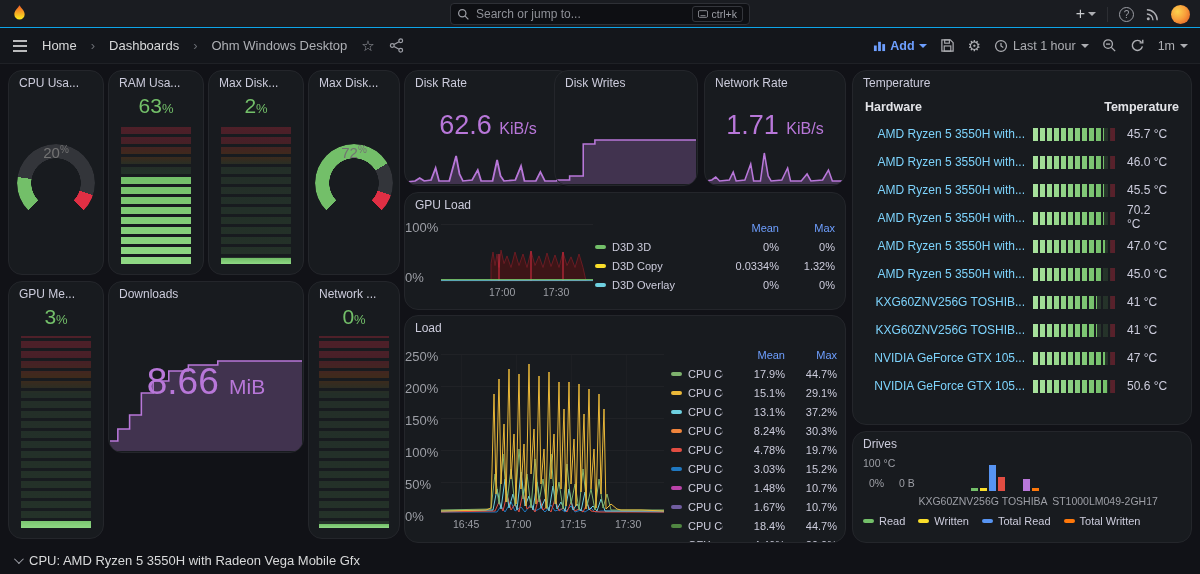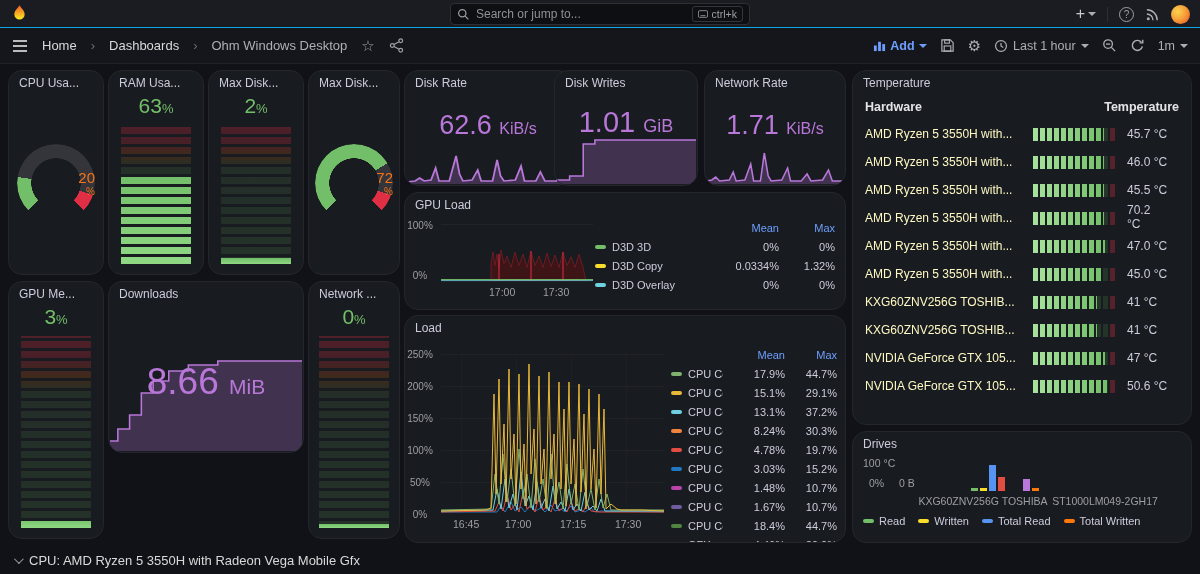--- a/index.html
+++ b/index.html
@@ -79,48 +79,48 @@
     mask:repeating-linear-gradient(to top,#000 0 7px,transparent 7px 10px); }
 
   
   .gauge-wrap { flex:1; display:flex; align-items:center; justify-content:center; }
   .gauge { position:relative; width:78px; height:78px; }
   .gauge-ring { position:absolute; inset:0; border-radius:50%;
     background:conic-gradient(from 225deg, #73bf69 0 var(--sweep), #33353a var(--sweep) 243deg,
       #e02f44 243deg 270deg, transparent 270deg 360deg);
     -webkit-mask:radial-gradient(closest-side, transparent 63%, #000 64%);
     mask:radial-gradient(closest-side, transparent 63%, #000 64%); }
-  .gauge-value { position:absolute; inset:0; display:flex; align-items:flex-end; justify-content:center;
-    color:#f97316; font-size:15px; font-weight:500;flex-direction:column; }
+  .gauge-value { position:absolute; inset:0; display:flex; align-items:flex-start; justify-content:center;
+    color:#737373; font-size:15px; font-weight:500; }
   .gauge-value .u { font-size:10px; }
 
   
   .stat-value { text-align:center; color:#b877d9; font-weight:500; z-index:2; }
   .stat-value .u { font-weight:500; }
   .spark { position:absolute; left:1px; right:1px; bottom:1px; display:block; width:calc(100% - 2px); }
   .spark path.fill { fill:rgba(184,119,217,.26); stroke:none; }
   .spark path.line { fill:none; stroke:#b877d9; stroke-width:1.6; }
 
   
   .tt-head { display:flex; justify-content:space-between; padding:8px 12px 6px; font-size:12.5px;
     font-weight:600; color:#e3e4e8; }
   .tt-rows { flex:1; overflow:hidden; }
   .tt-row { display:flex; align-items:center; height:28px; padding:0 12px; gap:8px; }
-  .tt-name { width:160px; font-size:12px; color:#fef9c3; white-space:nowrap; overflow:hidden; cursor:pointer; }
+  .tt-name { width:160px; font-size:12px; color:#7dd3fc; white-space:nowrap; overflow:hidden; cursor:pointer;text-align:right; }
   .lcd-h { width:84px; height:13px; flex:0 0 auto;
     background:linear-gradient(to right, #a8e29d 0, #73bf69 var(--fill),
       rgba(115,191,105,.16) var(--fill), rgba(115,191,105,.14) 90%, rgba(224,47,68,.32) 93% 100%);
     -webkit-mask:repeating-linear-gradient(to right,#000 0 5px,transparent 5px 7px);
     mask:repeating-linear-gradient(to right,#000 0 5px,transparent 5px 7px); }
   .tt-val { font-size:12px; color:#ccccdc; flex:1; padding-left:2px; }
   .tt-val.wrap { max-width:34px; line-height:1.15; white-space:normal; }
 
   
   .ts-body { flex:1; position:relative; }
-  .ytick { position:absolute; font-size:10px; color:#9d9fa6; text-align:center; width:30px; }
+  .ytick { position:absolute; font-size:13px; color:#9d9fa6; text-align:left; width:30px; }
   .xtick { position:absolute; font-size:10.5px; color:#9d9fa6; }
   .plot { position:absolute; background:#181b1f; }
   .plot svg { position:absolute; inset:0; width:100%; height:100%; }
   .grid-h2 { border-top:1px solid #222428; border-bottom:1px solid #222428; }
   .grid-load { background-image:
       linear-gradient(to bottom,#202226 1px,transparent 1px),
       linear-gradient(to right,#1d1f23 1px,transparent 1px);
     background-size:100% 32px, 55px 100%; background-position:0 0, 20px 0; }
 
   .legend { position:absolute; font-size:11px; color:#ccccdc; }
@@ -305,23 +305,20 @@
         <span>62.6</span> <span class="u" style="font-size:16px;">KiB/s</span>
       </div>
       <svg class="spark" height="36" viewBox="0 0 144 36" preserveAspectRatio="none">
         <path class="fill" d="M0,34 L8,33 12,30 16,33 22,32 26,20 29,33 38,33 44,8 47,26 50,33 58,32 63,22 66,33 76,33 80,12 83,28 86,33 96,32 101,18 104,33 114,33 118,24 122,33 132,33 136,28 144,32 L144,36 L0,36 Z"></path>
         <path class="line" d="M0,34 L8,33 12,30 16,33 22,32 26,20 29,33 38,33 44,8 47,26 50,33 58,32 63,22 66,33 76,33 80,12 83,28 86,33 96,32 101,18 104,33 114,33 118,24 122,33 132,33 136,28 144,32"></path>
       </svg>
     </section>
 
     <section class="panel p-dwrit">
       <h2 class="panel-title">Disk Writes</h2>
-      <div class="stat-value" style="margin-top:14px; font-size:29px;">
-        <span>1.01</span> <span class="u" style="font-size:18px;">GiB</span>
-      </div>
       <svg class="spark" height="54" viewBox="0 0 144 54" preserveAspectRatio="none">
         <path class="fill" d="M0,50 L14,50 14,46 28,46 28,14 40,14 40,10 144,10 L144,54 L0,54 Z"></path>
         <path class="line" d="M0,50 L14,50 14,46 28,46 28,14 40,14 40,10 144,10"></path>
       </svg>
     </section>
 
     <section class="panel p-nrate">
       <h2 class="panel-title">Network Rate</h2>
       <div class="stat-value" style="margin-top:18px; font-size:27px;">
         <span>1.71</span> <span class="u" style="font-size:16px;">KiB/s</span>

